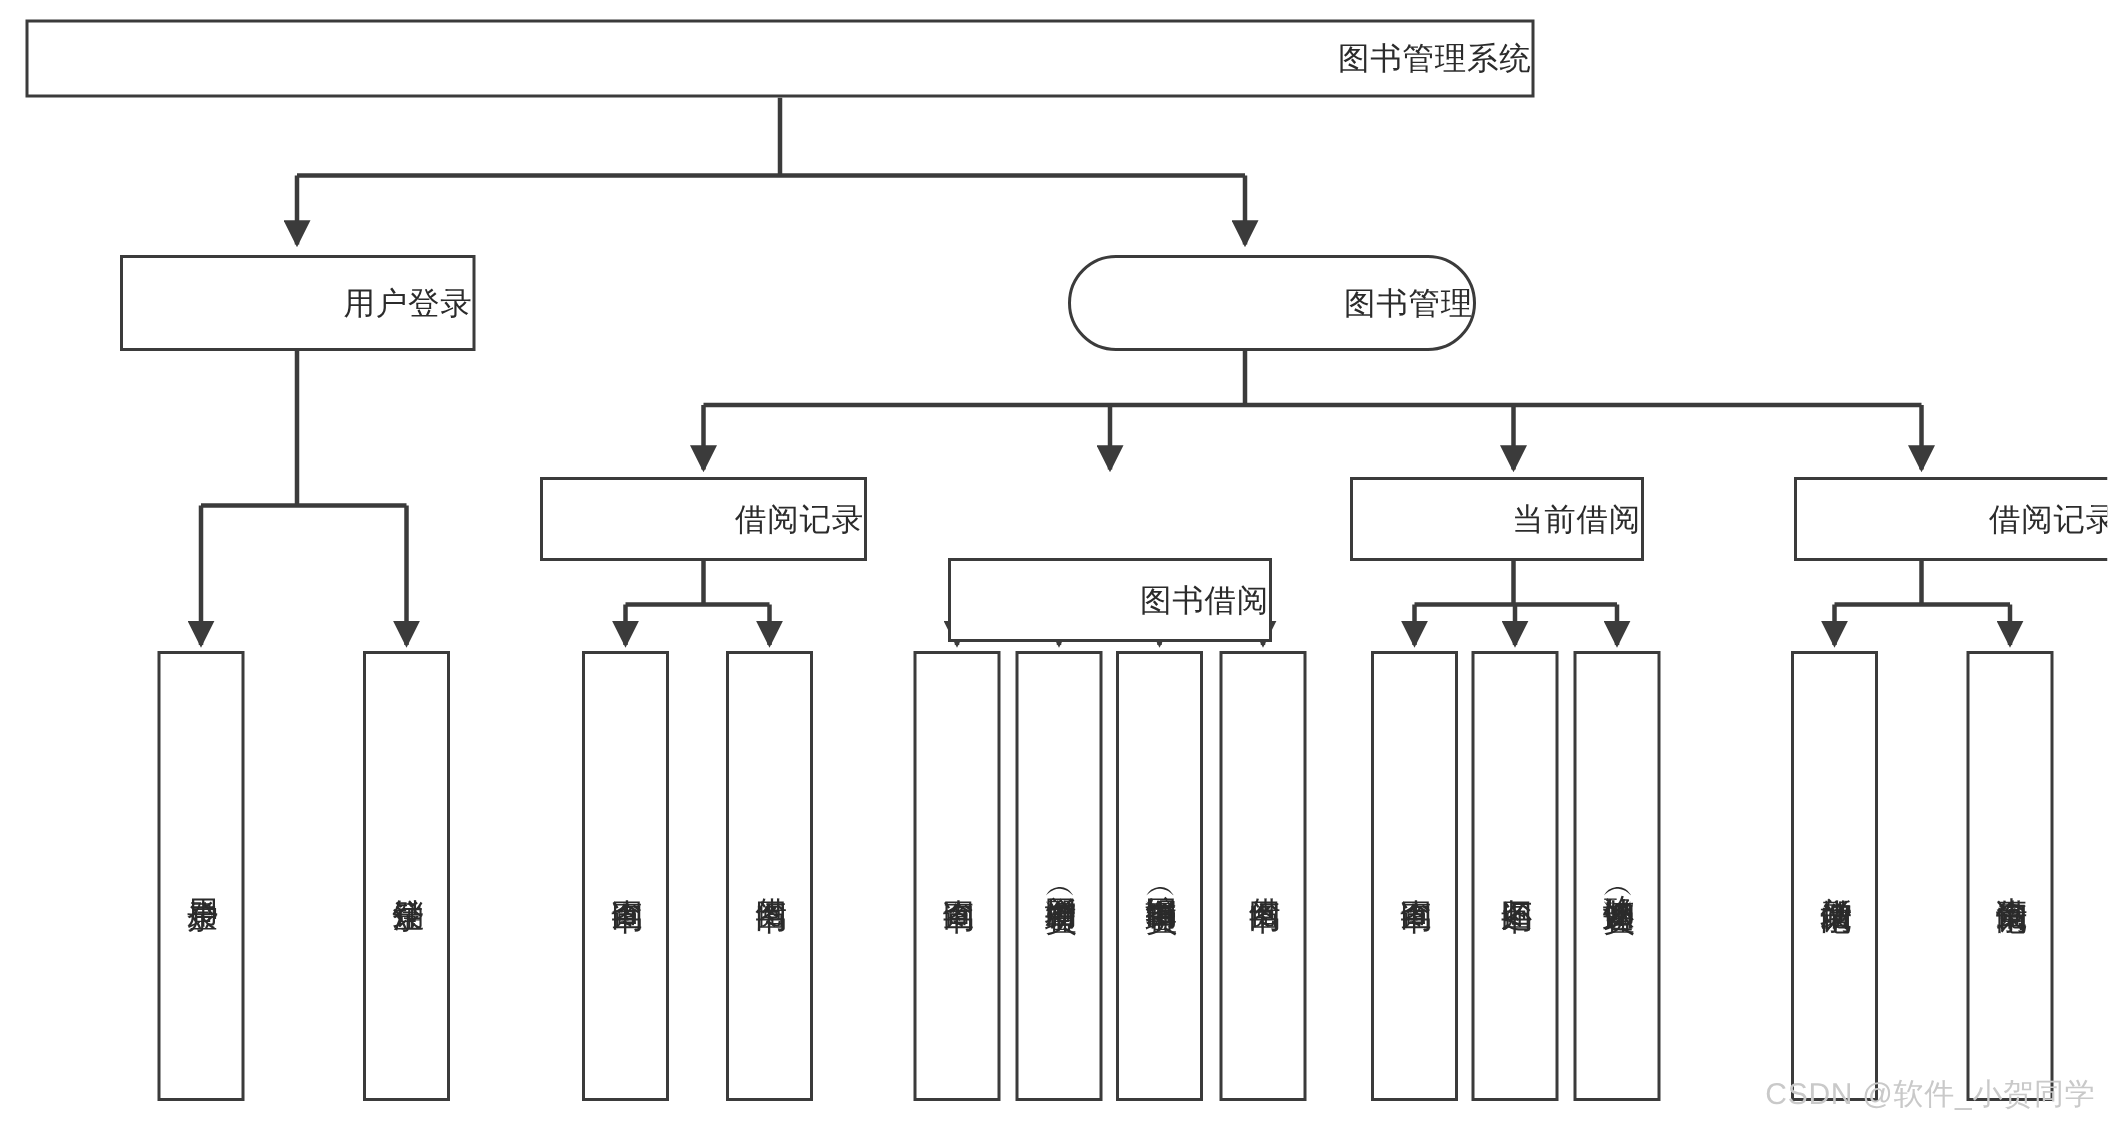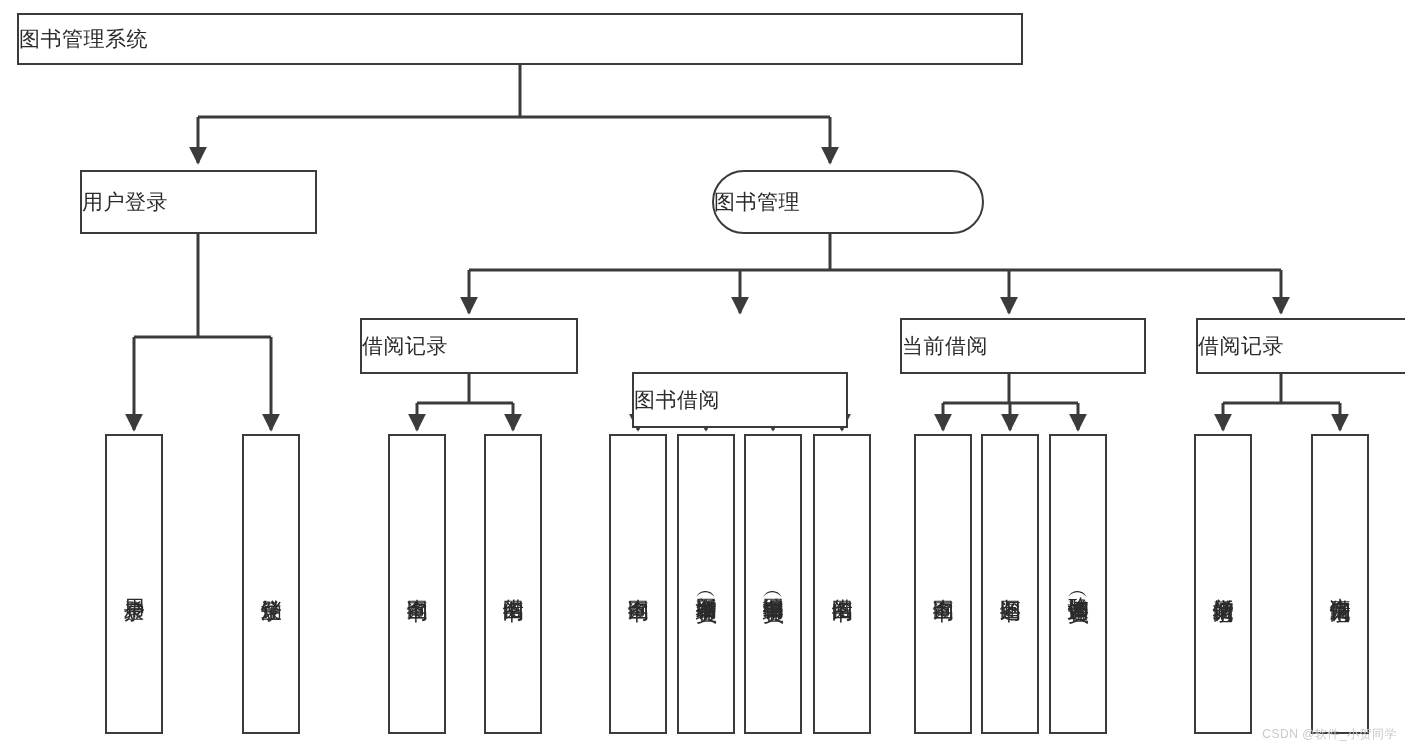--- a/index.html
+++ b/index.html
@@ -17,21 +17,21 @@
     background: #ffffff;
     overflow: hidden;
   }
   .node {
     position: absolute;
     box-sizing: border-box;
     border: 2px solid #3b3b3b;
     background: #ffffff;
     display: flex;
     align-items: center;
-    justify-content: flex-start;
+    justify-content: flex-end;
     color: #2b2b2b;
   }
   .node.horizontal {
     font-size: 21px;
     letter-spacing: 0.5px;
   }
   .node.vertical {
     writing-mode: vertical-rl;
     text-orientation: upright;
     font-size: 21px;
@@ -52,21 +52,21 @@
     left: 0;
     top: 0;
     width: 1405px;
     height: 747px;
     pointer-events: none;
   }
   .watermark {
     position: absolute;
     right: 8px;
     bottom: 4px;
-    font-size: 12px;
+    font-size: 20px;
     color: #c9c9c9;
     white-space: nowrap;
     letter-spacing: 0.5px;
   }
 </style>
 </head>
 <body>
 
 <div id="canvas">
 
@@ -133,21 +133,21 @@
   </div>
 
   <div class="node horizontal" style="left:360px; top:318px; width:218px; height:56px;">
     <span>借阅记录</span>
   </div>
 
   <div class="node horizontal" style="left:632px; top:334px; width:216px; height:56px;margin-top:38px;">
     <span>图书借阅</span>
   </div>
 
-  <div class="node horizontal" style="left:900px; top:318px; width:246px; height:56px;">
+  <div class="node horizontal" style="left:900px; top:318px; width:196px; height:56px;">
     <span>当前借阅</span>
   </div>
 
   <div class="node horizontal" style="left:1172px; top:318px; width:218px; height:56px;margin-left:24px;">
     <span>借阅记录</span>
   </div>
 
   <div class="node vertical" style="left:105px; top:434px; width:58px; height:300px;">
     <span class="vtext">用户登录</span>
   </div>

